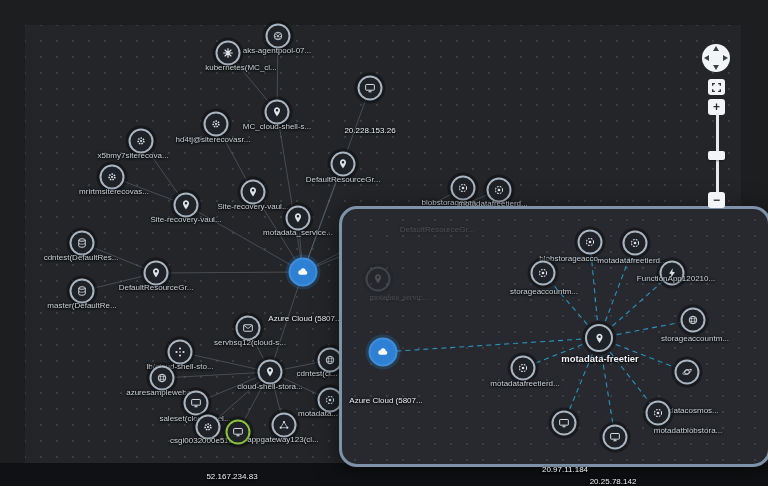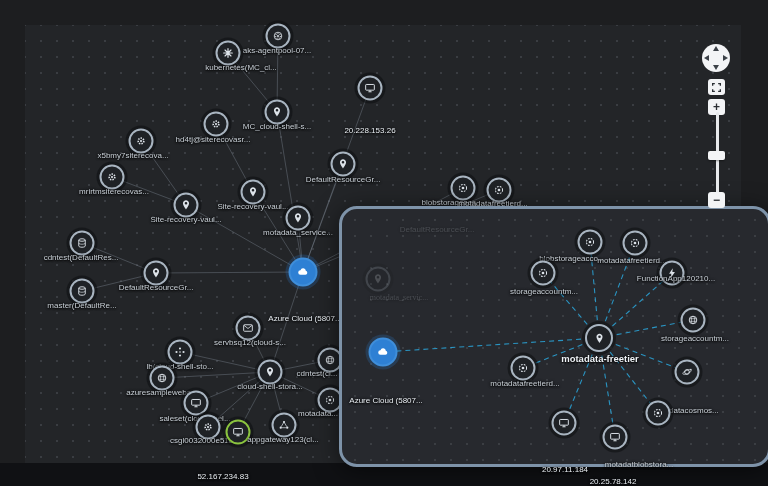--- a/index.html
+++ b/index.html
@@ -358,21 +358,21 @@
         </span>
       </div>
       <div class="nlabel" style="left: 205px; top: 440px;">csgl0032000e518...</div>
       <div class="node green" style="left: 238px; top: 432px;">
         <span class="ring">
           <svg viewBox="0 0 24 24">
             <use href="#ic-monitor"></use>
           </svg>
         </span>
       </div>
-      <div class="nlabel bright" style="left: 223px; top: 448px;">52.167.234.83</div>
+      <div class="nlabel bright" style="left: 232px; top: 448px;">52.167.234.83</div>
       <div class="node" style="left: 284px; top: 425px;">
         <span class="ring">
           <svg viewBox="0 0 24 24">
             <use href="#ic-gateway"></use>
           </svg>
         </span>
       </div>
       <div class="nlabel" style="left: 283px; top: 439px;">appgateway123(cl...</div>
     </div>
 
@@ -490,21 +490,21 @@
         </span>
       </div>
       <div class="nlabel bright" style="left: 613px; top: 453px;">20.25.78.142</div>
       <div class="node" style="left: 658px; top: 413px;">
         <span class="ring">
           <svg viewBox="0 0 24 24">
             <use href="#ic-storage"></use>
           </svg>
         </span>
       </div>
-      <div class="nlabel" style="left: 639px; top: 430px; margin-top: 34px;">motadatblobstora...</div>
+      <div class="nlabel" style="left: 688px; top: 430px;">motadatblobstora...</div>
     </div>
 
   <div id="controls">
     <div id="compass">
       <span class="tri up"></span>
       <span class="tri down"></span>
       <span class="tri left"></span>
       <span class="tri right"></span>
     </div>
     <div class="ctl-btn" id="fit-button">

